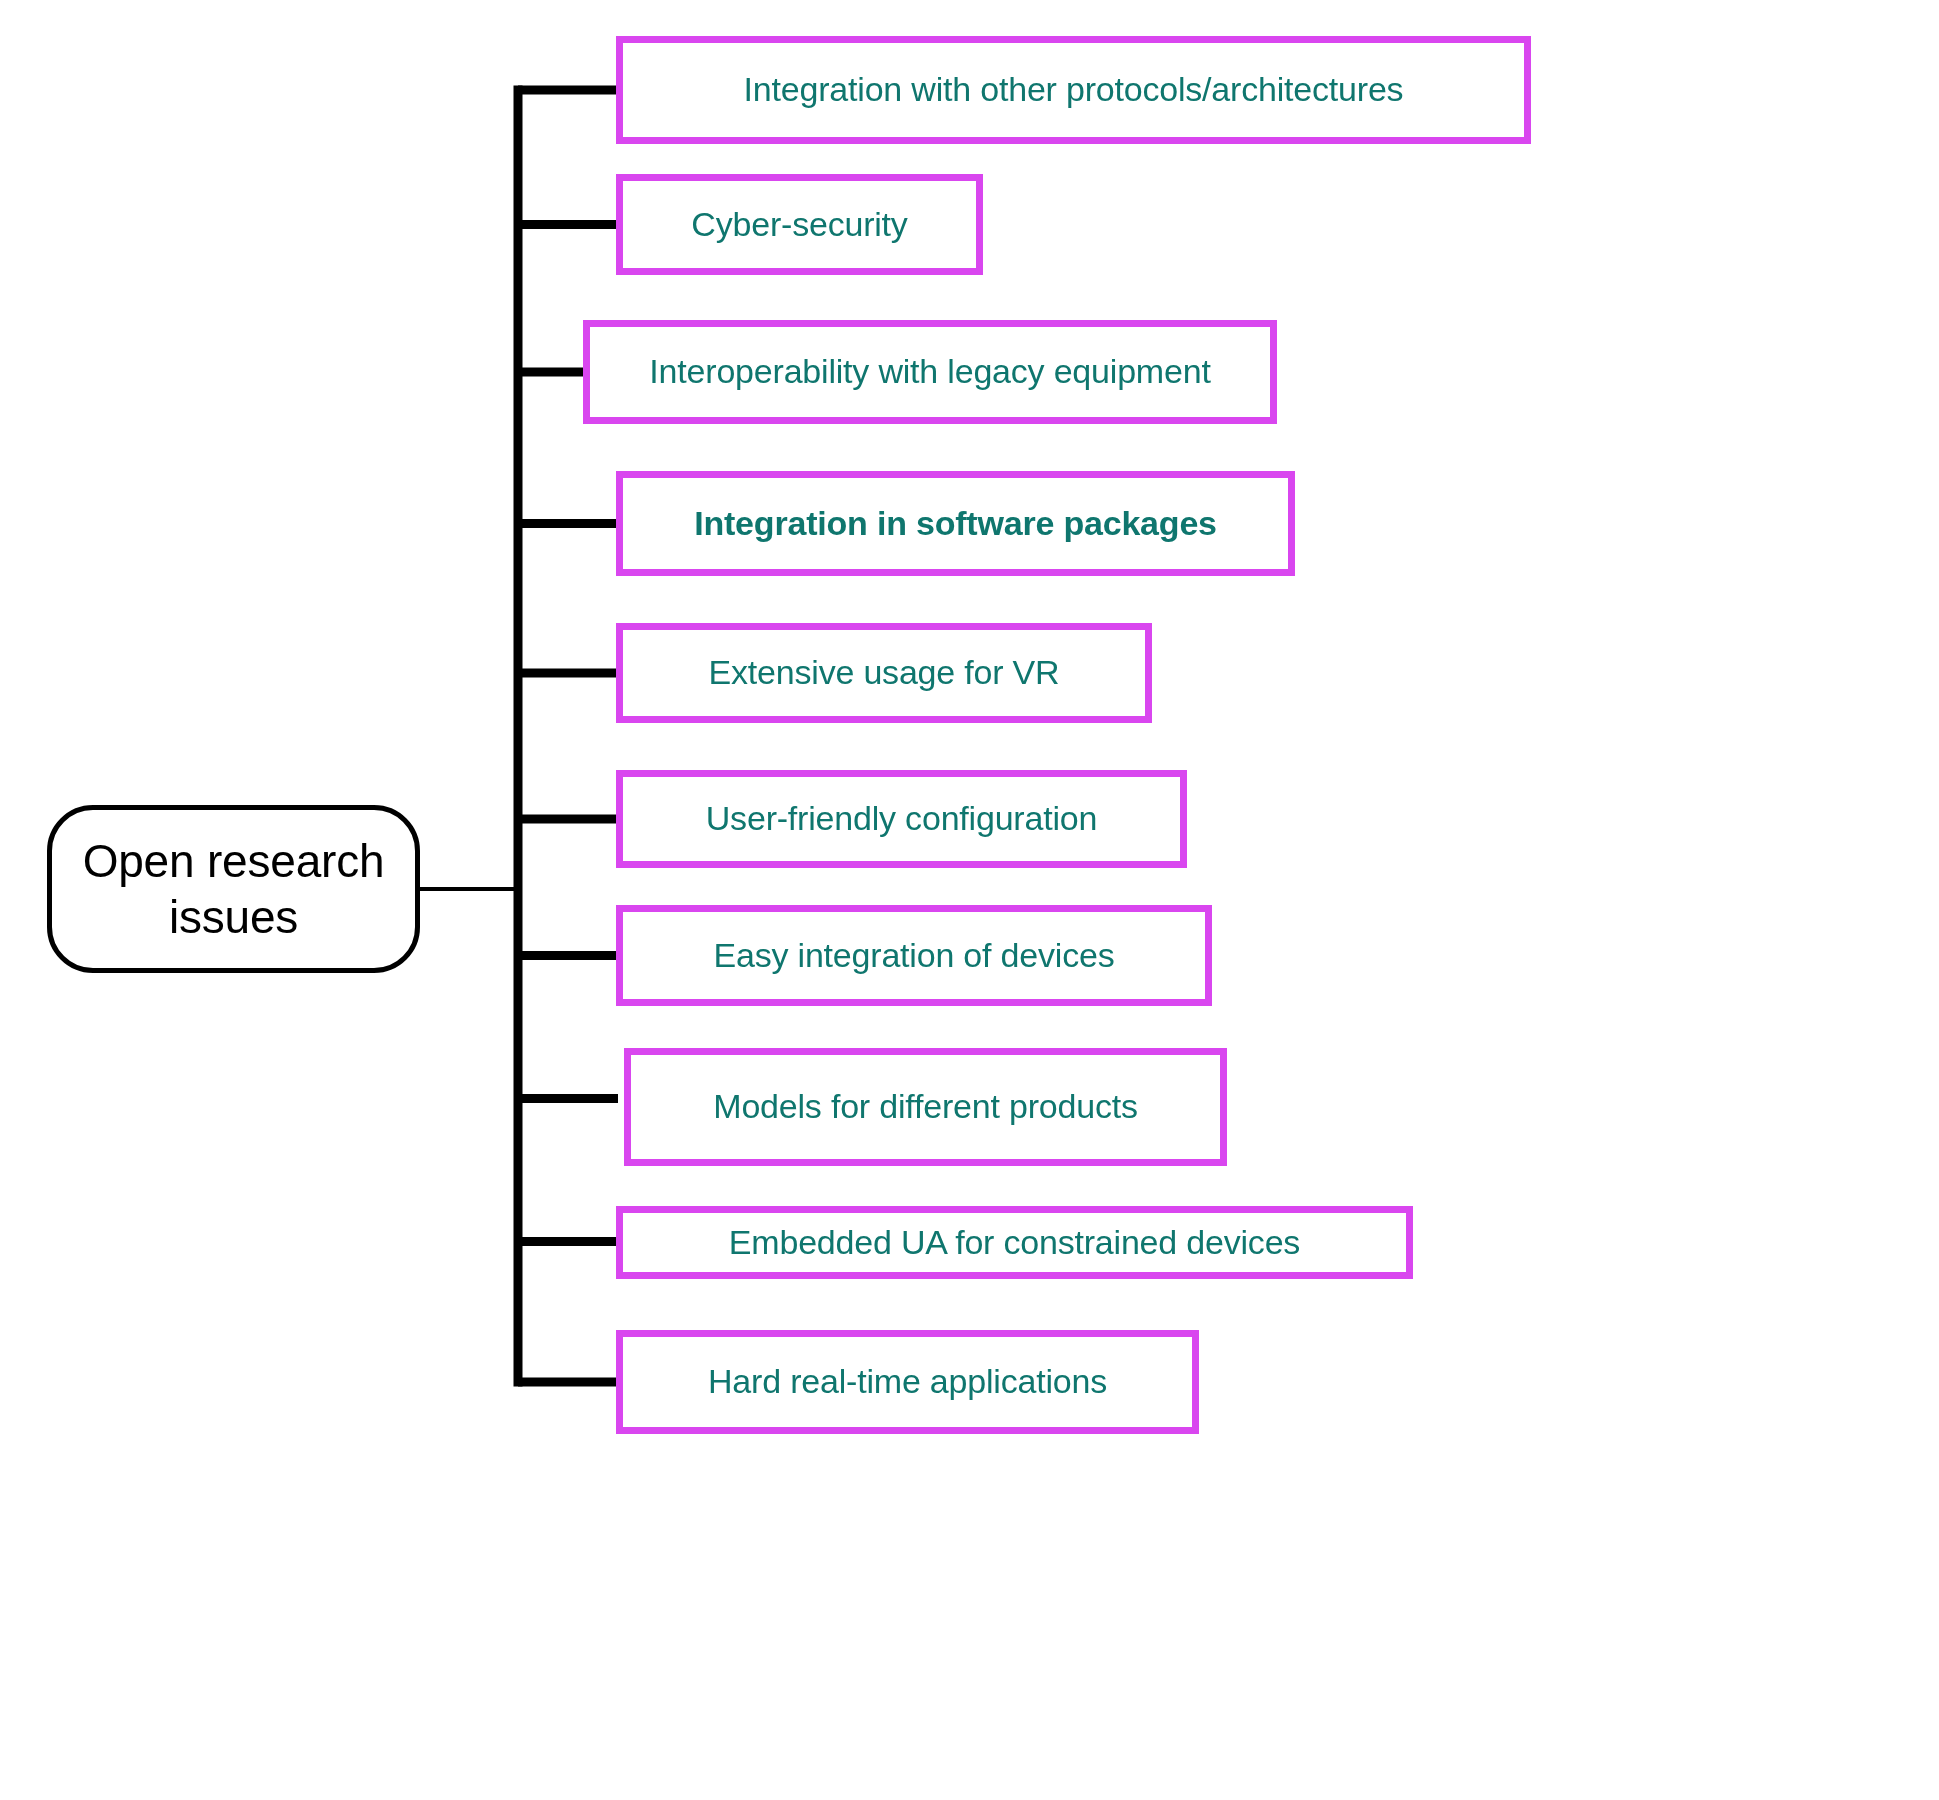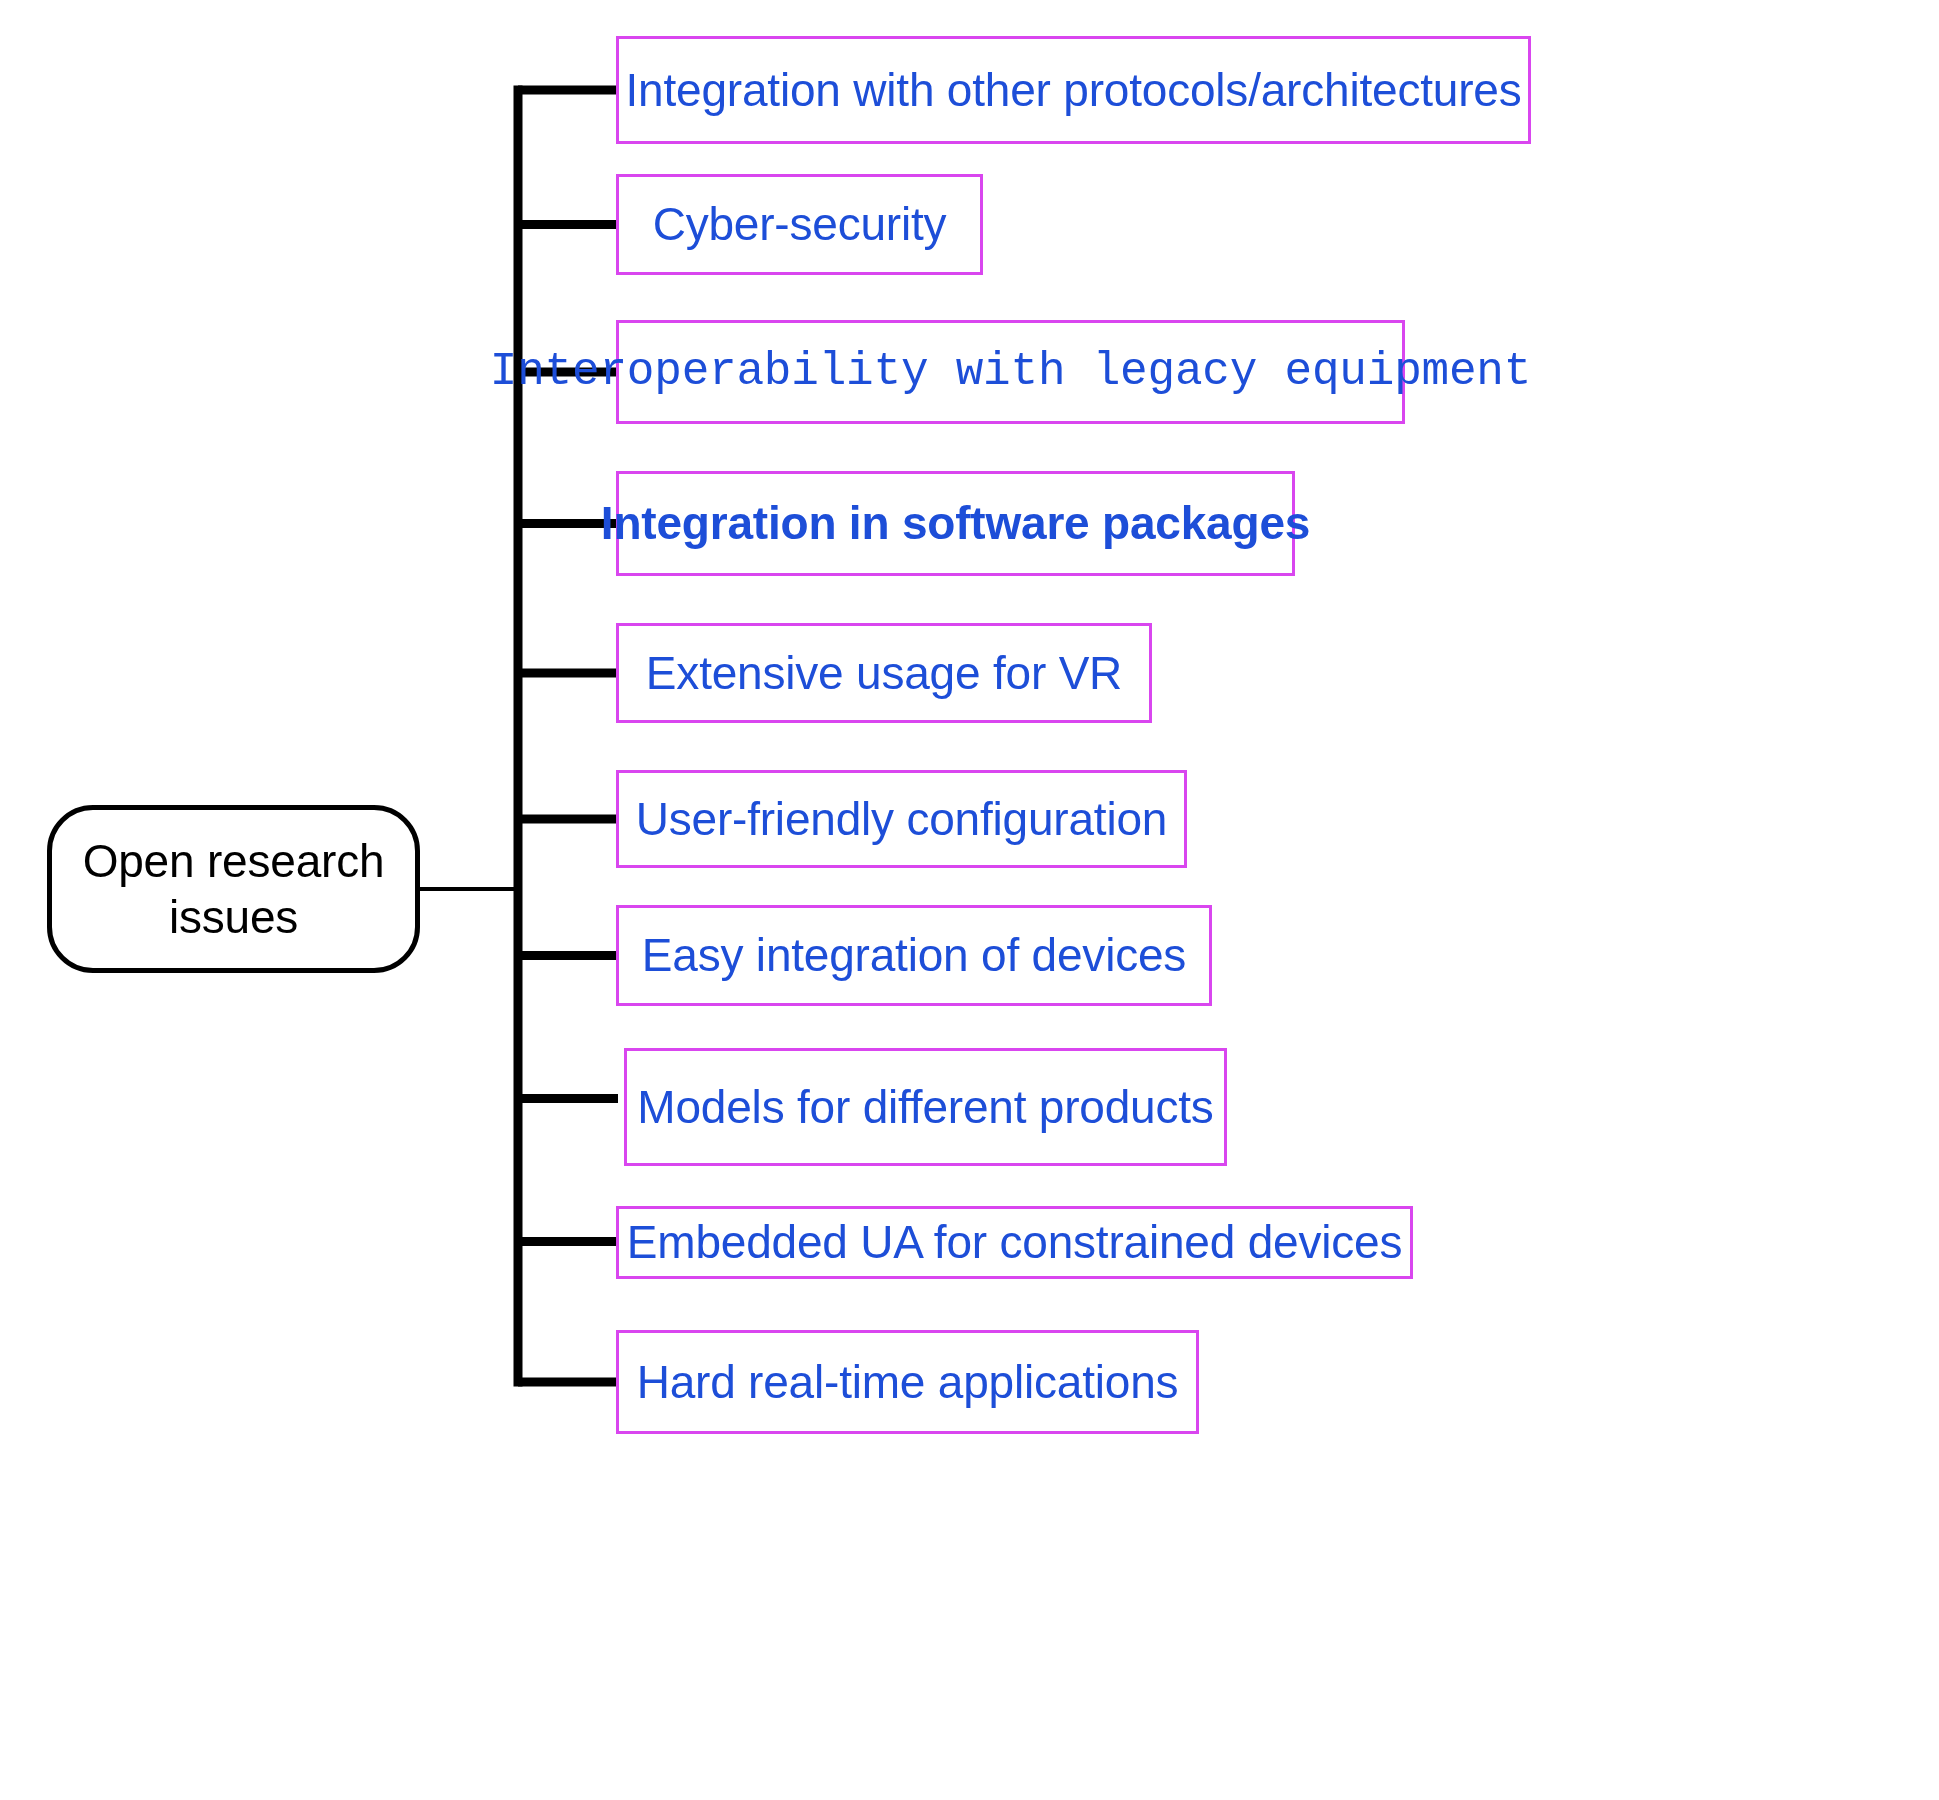--- a/index.html
+++ b/index.html
@@ -36,28 +36,28 @@
     text-align: center;
     line-height: 1.22;
     color: #000000;
     font-size: 46px;
     letter-spacing: -0.2px;
     padding: 0 8px;
   }
   .node-leaf {
     position: absolute;
     box-sizing: border-box;
-    border: 3px solid #d946ef;
+    border: 7px solid #d946ef;
     background: #ffffff;
     display: flex;
     align-items: center;
     justify-content: center;
     text-align: center;
-    color: #1d4ed8;
-    font-size: 46px;
+    color: #0f766e;
+    font-size: 34px;
     line-height: 1.15;
     letter-spacing: -0.2px;
     white-space: nowrap;
     padding: 0 16px;
   }
 </style>
 </head>
 <body>
 
 <div id="diagram-root">
@@ -88,21 +88,21 @@
   </div>
 
   <div class="node-leaf" style="left:616px; top:36px; width:915px; height:108px;">
     <span>Integration with other protocols/architectures</span>
   </div>
 
   <div class="node-leaf" style="left:616px; top:174px; width:367px; height:101px;">
     <span>Cyber-security</span>
   </div>
 
-  <div class="node-leaf" style="left:616px; top:320px; width:789px; height:104px;font-family:Liberation Mono, monospace;">
+  <div class="node-leaf" style="left:583px; top:320px; width:694px; height:104px;">
     <span>Interoperability with legacy equipment</span>
   </div>
 
   <div class="node-leaf" style="left:616px; top:471px; width:679px; height:105px;font-weight:bold;">
     <span>Integration in software packages</span>
   </div>
 
   <div class="node-leaf" style="left:616px; top:623px; width:536px; height:100px;">
     <span>Extensive usage for VR</span>
   </div>

